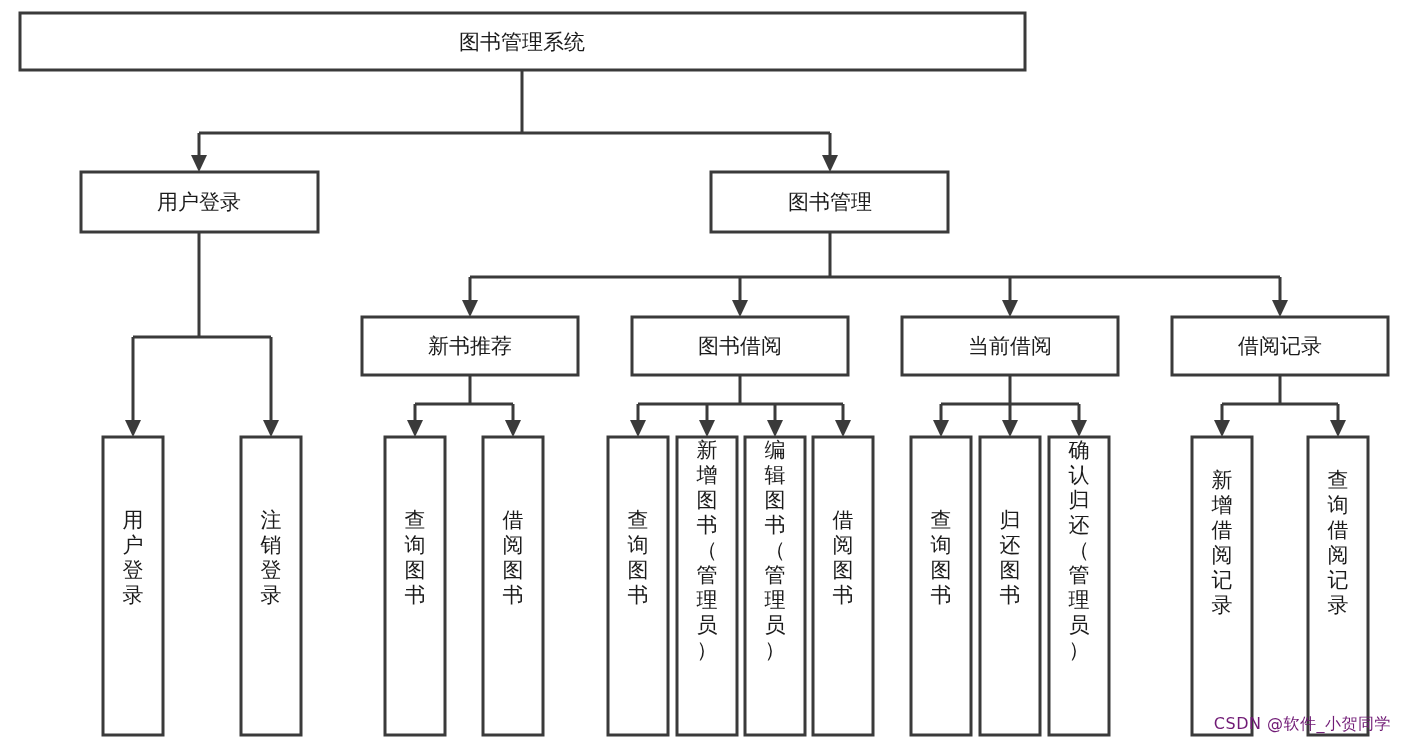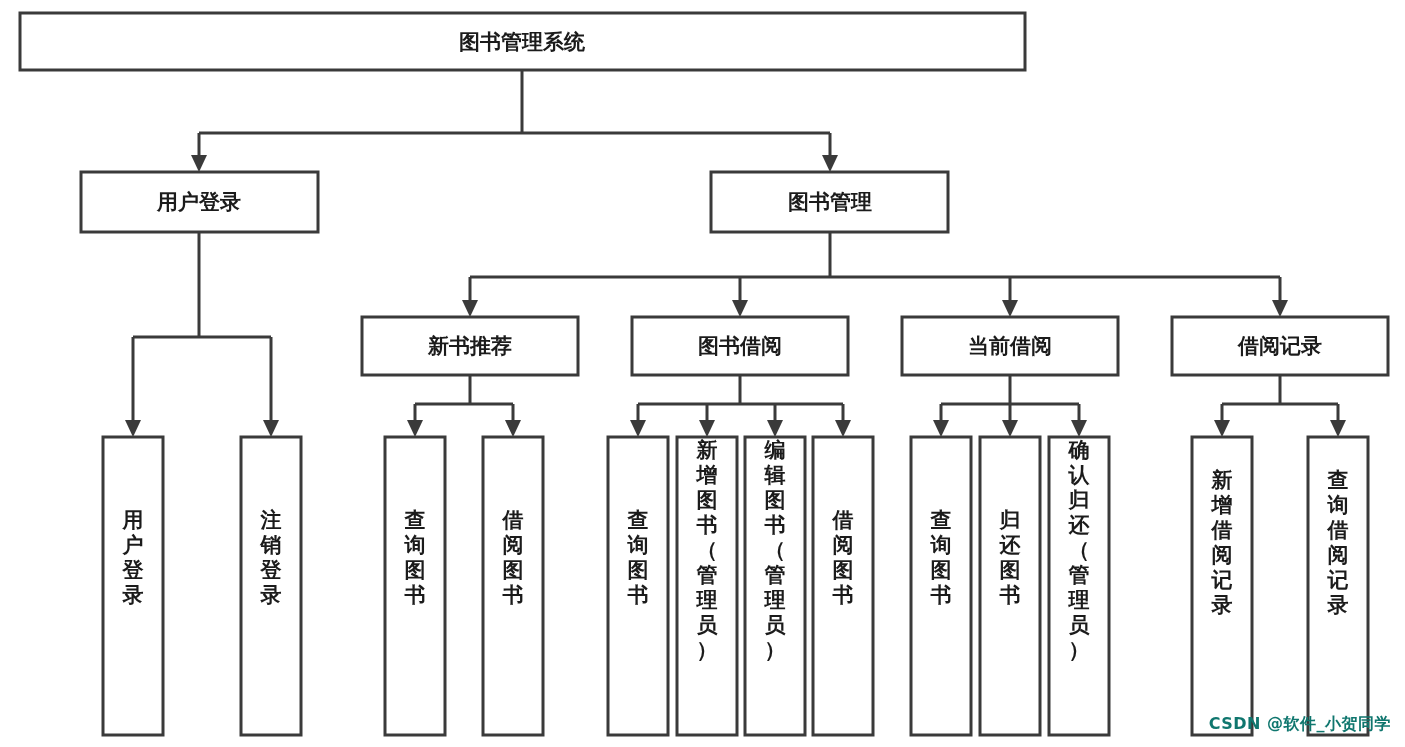--- a/index.html
+++ b/index.html
@@ -12,21 +12,20 @@
     width: 1405px;
     height: 747px;
     overflow: hidden;
     font-family: "DejaVu Sans", "Liberation Sans", sans-serif;
   }
   #diagram-root {
     position: relative;
     width: 1405px;
     height: 741px;
     background: #ffffff;
-    font-weight: bold;
   }
   svg#tree-svg {
     position: absolute;
     left: 0;
     top: 0;
     width: 1405px;
     height: 747px;
     display: block;
   }
   .node-rect {
@@ -56,21 +55,21 @@
     font-size: 21px;
     fill: #1b1b1b;
     text-anchor: middle;
   }
   .watermark {
     position: absolute;
     right: 14px;
     bottom: 6px;
     font-family: "DejaVu Sans", "Liberation Sans", sans-serif;
     font-size: 16px;
-    color: #0f766e;
+    color: #701a75;
     letter-spacing: 0.5px;
     white-space: nowrap;
     user-select: none;
   }
 </style>
 </head>
 <body>
 
 <div id="diagram-root">
 

